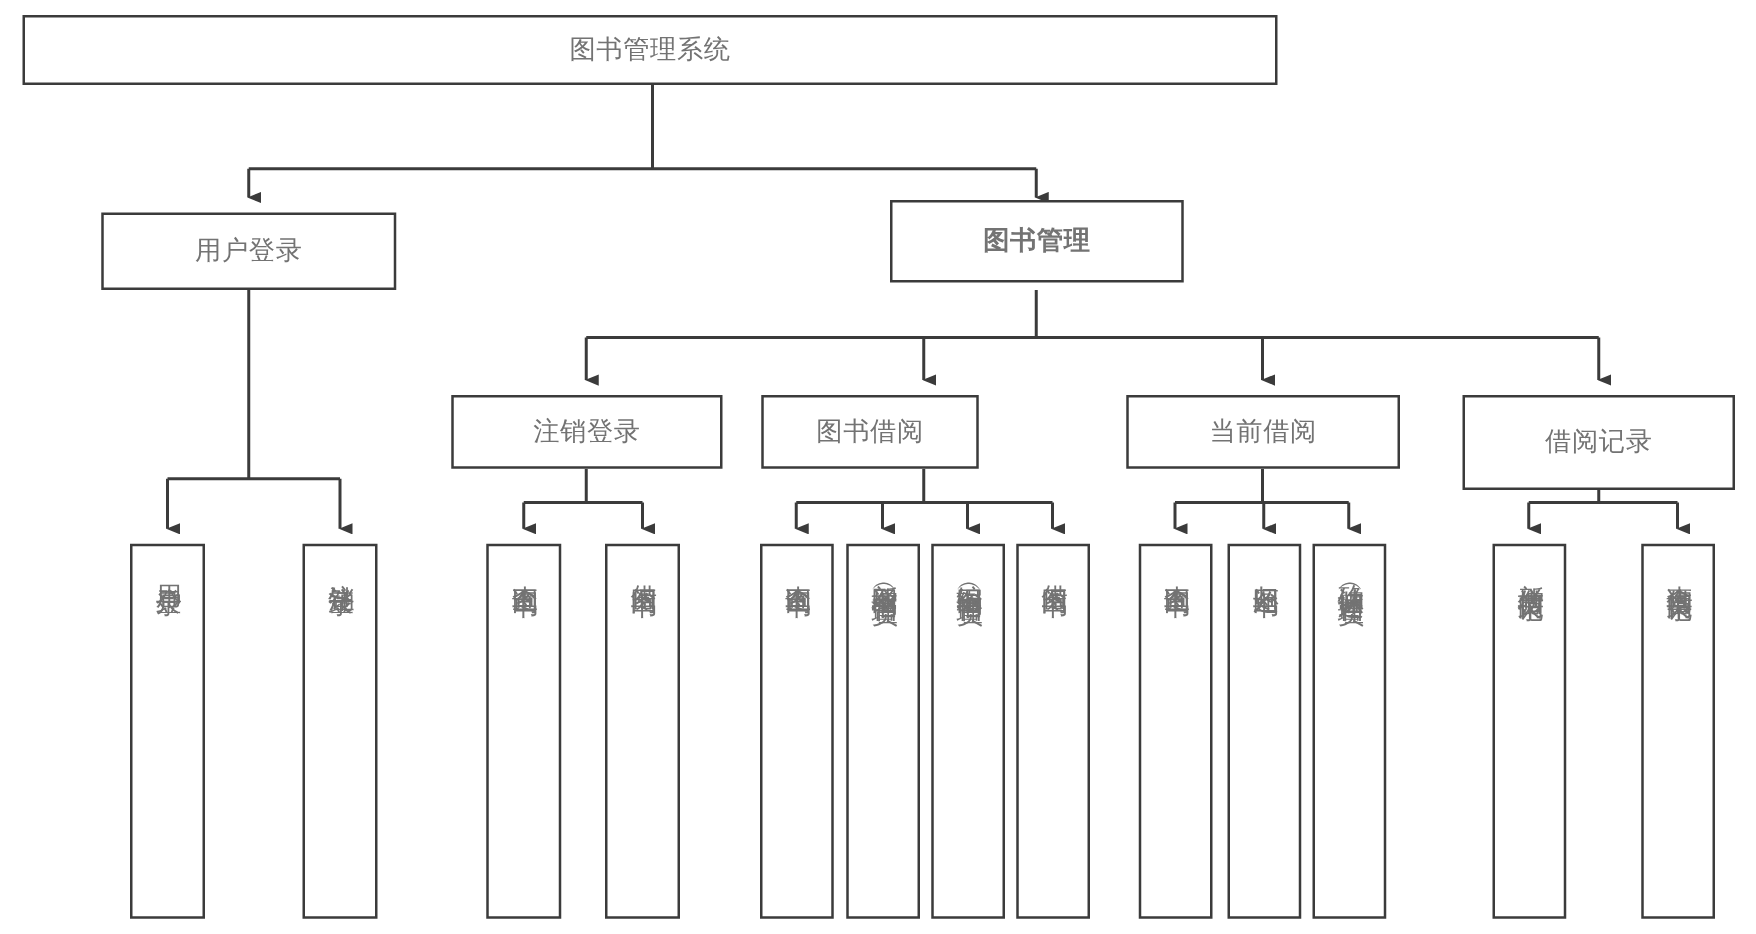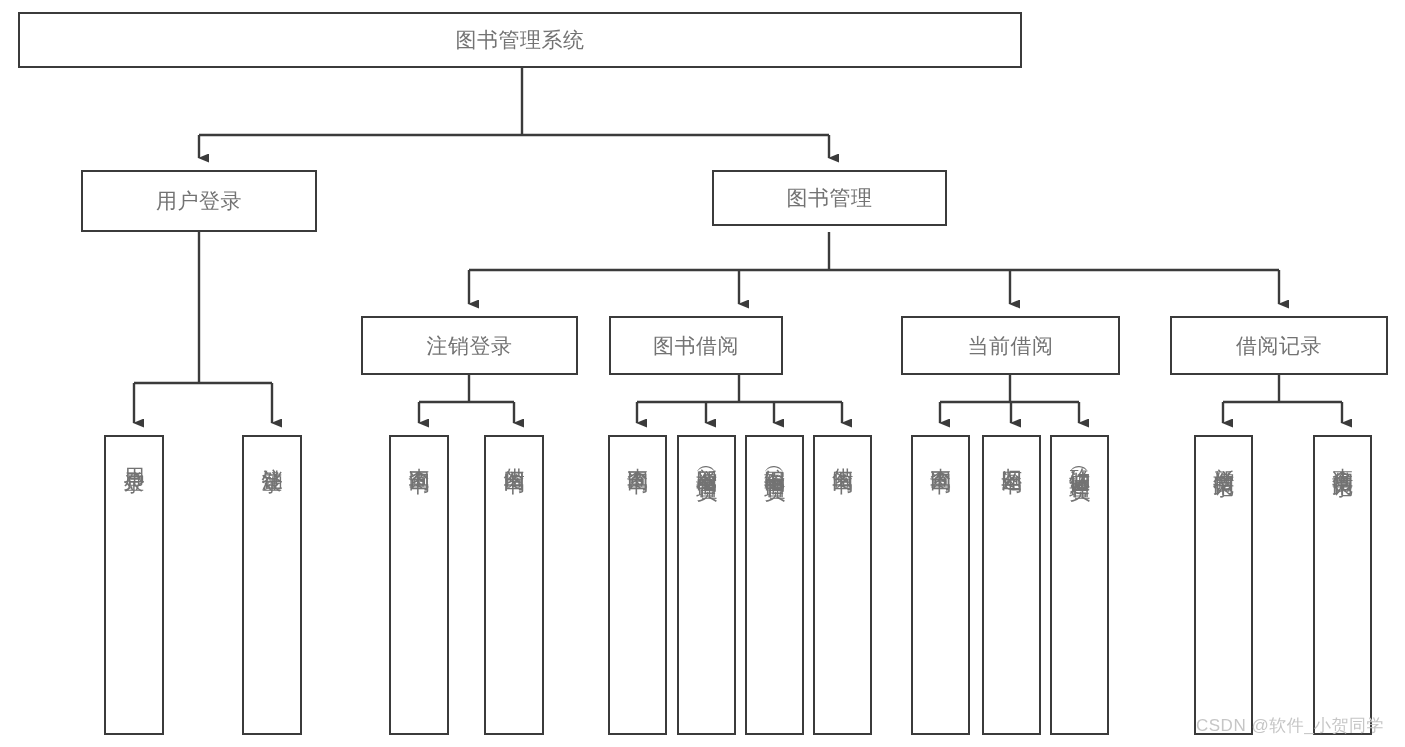--- a/index.html
+++ b/index.html
@@ -115,33 +115,33 @@
       </g>
   </svg>
 
   <div id="nodes-layer">
       <div class="node-box" style="left: 18px; top: 12px; width: 1004px; height: 56px;">
         <span class="node-label">图书管理系统</span>
       </div>
       <div class="node-box" style="left: 81px; top: 170px; width: 236px; height: 62px;">
         <span class="node-label">用户登录</span>
       </div>
-      <div class="node-box" style="left: 712px; top: 170px; width: 235px; height: 56px;">
+      <div class="node-box" style="left: 712px; top: 160px; width: 235px; height: 66px; font-weight: bold;">
         <span class="node-label">图书管理</span>
       </div>
       <div class="node-box" style="left: 361px; top: 316px; width: 217px; height: 59px;">
         <span class="node-label">注销登录</span>
       </div>
       <div class="node-box" style="left: 609px; top: 316px; width: 174px; height: 59px;">
         <span class="node-label">图书借阅</span>
       </div>
       <div class="node-box" style="left: 901px; top: 316px; width: 219px; height: 59px;">
         <span class="node-label">当前借阅</span>
       </div>
-      <div class="node-box" style="left: 1170px; top: 316px; width: 218px; height: 59px;">
+      <div class="node-box" style="left: 1170px; top: 316px; width: 218px; height: 76px;">
         <span class="node-label">借阅记录</span>
       </div>
       <div class="node-box vertical" style="left: 104px; top: 435px; width: 60px; height: 300px;">
         <span class="node-label">用户登录</span>
       </div>
       <div class="node-box vertical" style="left: 242px; top: 435px; width: 60px; height: 300px;">
         <span class="node-label">注销登录</span>
       </div>
       <div class="node-box vertical" style="left: 389px; top: 435px; width: 60px; height: 300px;">
         <span class="node-label">查询图书</span>
@@ -171,14 +171,13 @@
         <span class="node-label">确认归还（管理员）</span>
       </div>
       <div class="node-box vertical" style="left: 1194px; top: 435px; width: 59px; height: 300px;">
         <span class="node-label">新增借阅记录</span>
       </div>
       <div class="node-box vertical" style="left: 1313px; top: 435px; width: 59px; height: 300px;">
         <span class="node-label">查询借阅记录</span>
       </div>
     </div>
 
-  <div id="watermark" style="left: 1196px; top: 714px; color: rgb(198, 198, 198);">CSDN @软件_小贺同学</div>
 </div>
 
 </body></html>

